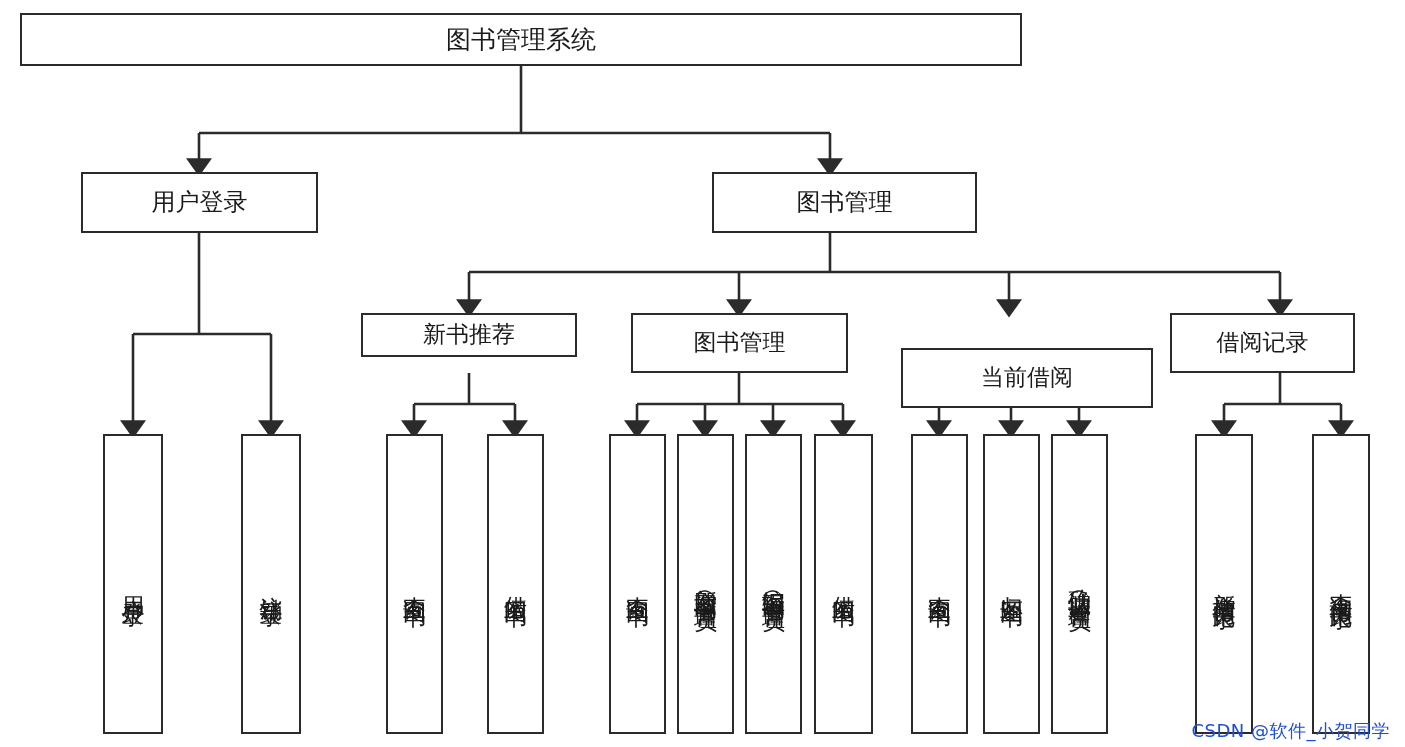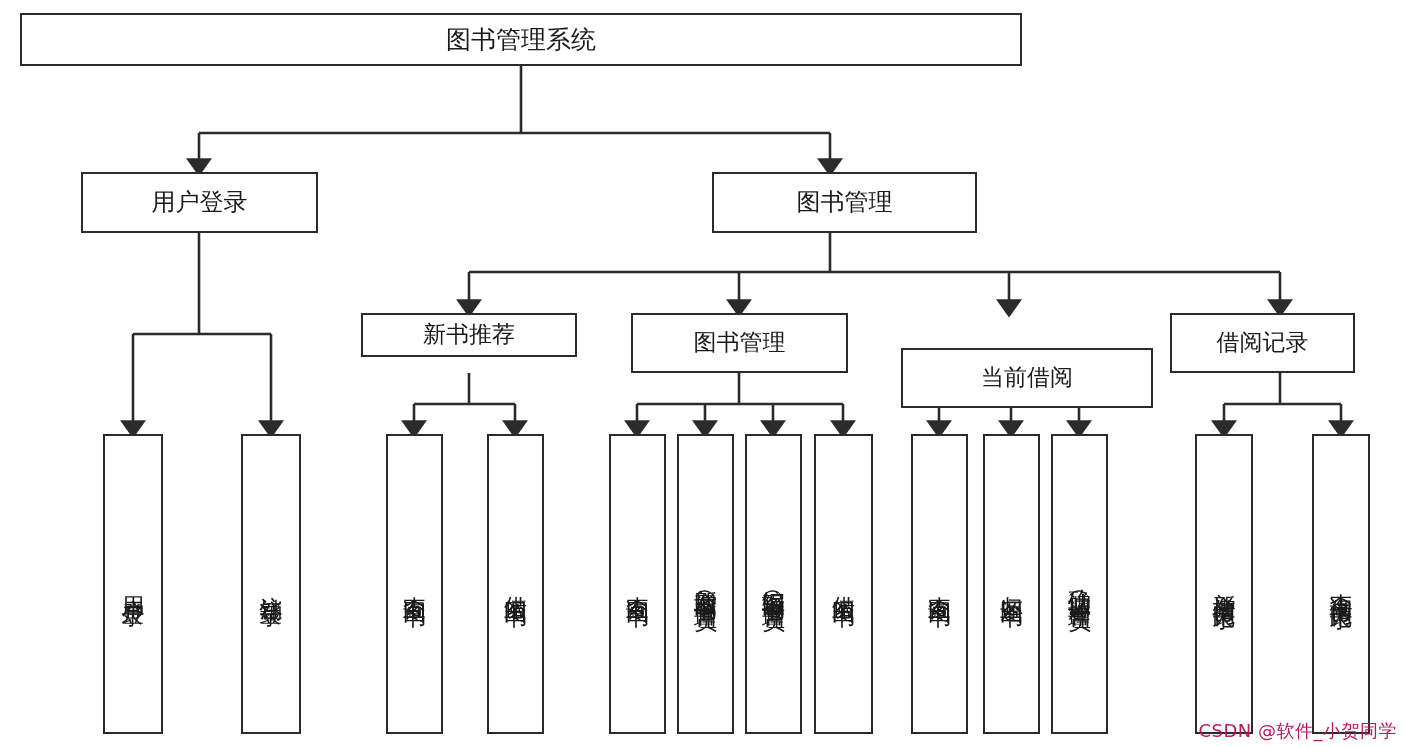--- a/index.html
+++ b/index.html
@@ -48,24 +48,24 @@
   }
   .connectors {
     position: absolute;
     left: 0; top: 0;
     width: 1405px;
     height: 747px;
     pointer-events: none;
   }
   .watermark {
     position: absolute;
-    right: 8px;
+    right: 15px;
     bottom: 4px;
     font-size: 18px;
-    color: #be185d;
+    color: #1d4ed8;
     letter-spacing: 0.5px;
     user-select: none;
     white-space: nowrap;
   }
 </style>
 </head>
 <body>
 
 <div id="diagram-root">
 

